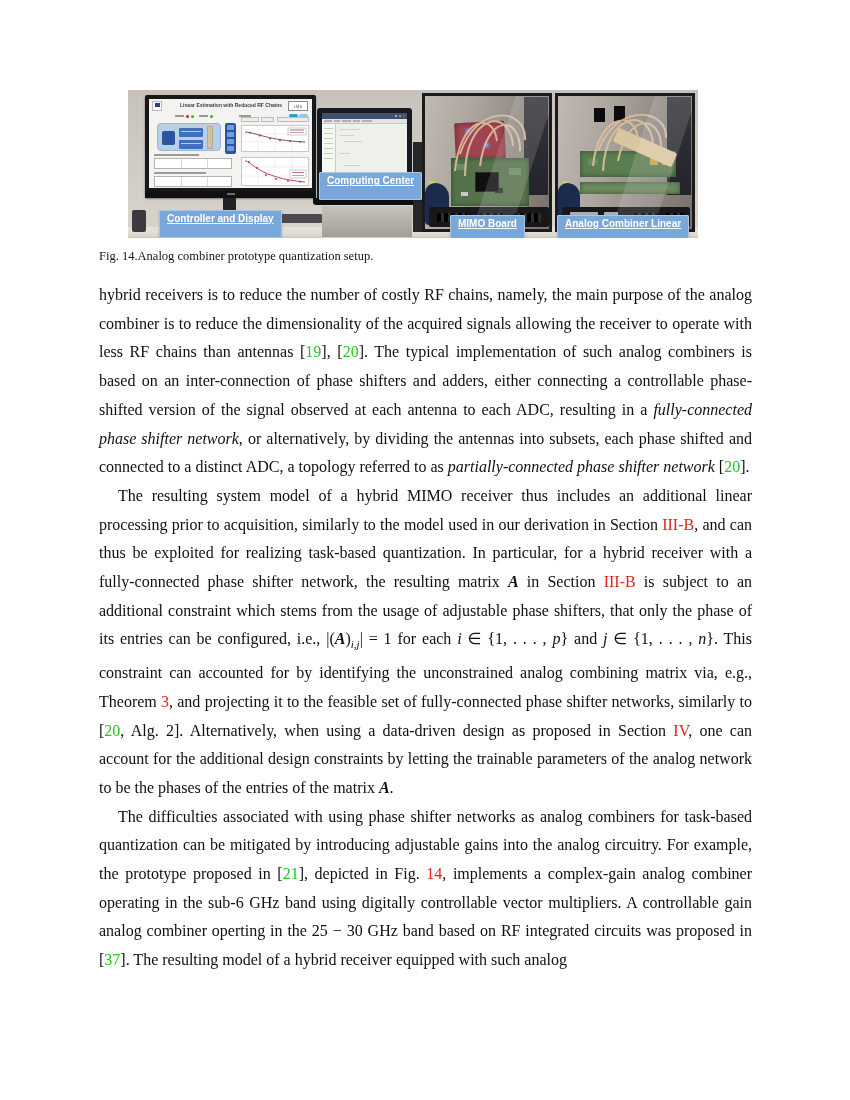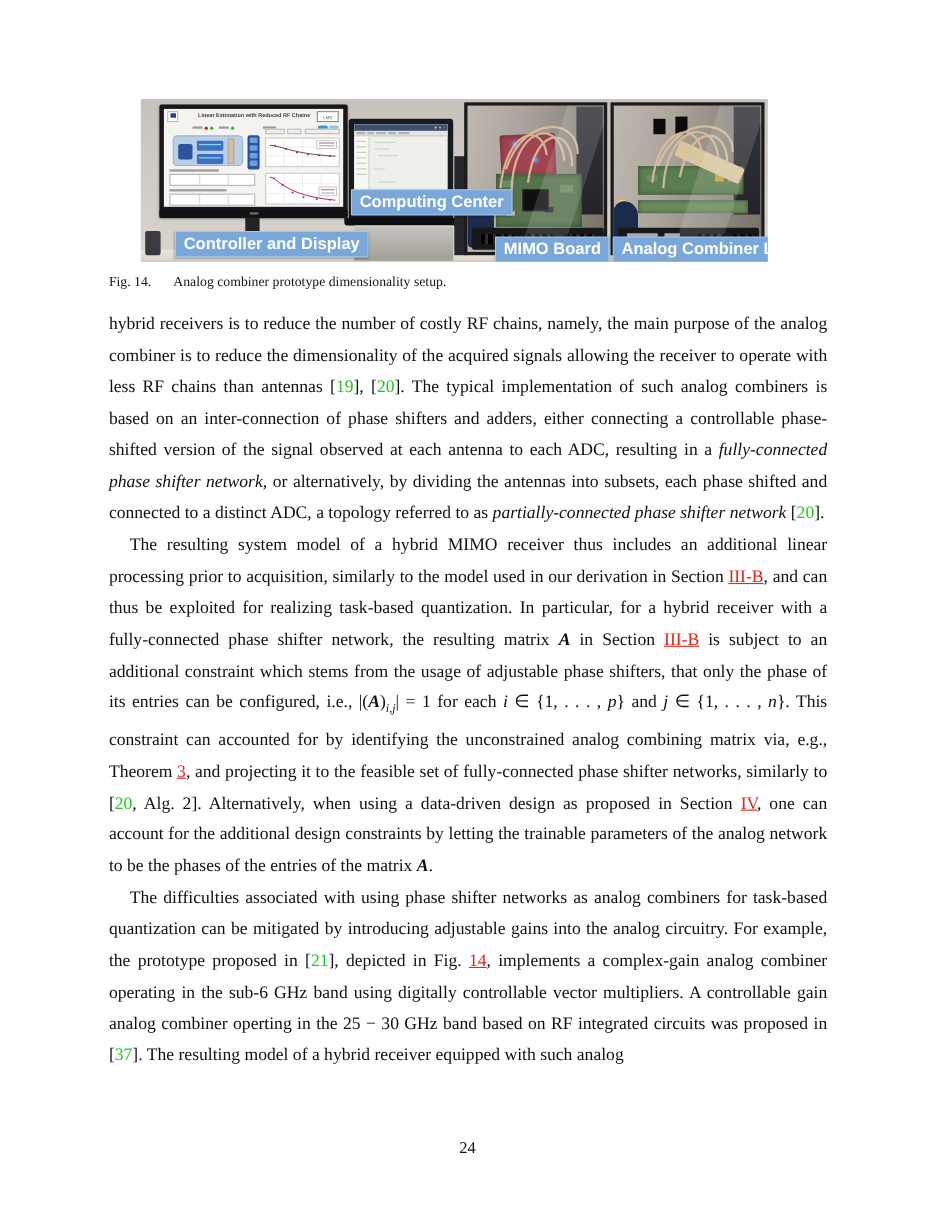--- a/index.html
+++ b/index.html
@@ -85,33 +85,33 @@
   .bluecable{position:absolute;left:0;bottom:4px;width:24px;height:42px;background:#1c2a4d;
              border-radius:10px 14px 4px 4px;}
   .casebase{position:absolute;left:4px;bottom:2px;height:20px;background:#18181a;border-radius:2px;}
   .vents{position:absolute;top:6px;height:9px;
          background:repeating-linear-gradient(90deg,#000 0 4px,#2e2e32 4px 7px);border-radius:1px;}
   .whitestrip{position:absolute;height:4px;background:#a9adb0;border-radius:1px;}
   .comp{position:absolute;}
 
   
   .flabel{position:absolute;background:var(--label_bg);color:#fff;
-          font-family:"Liberation Sans",sans-serif;font-weight:bold;font-size:15px;
-          padding:2px 7px 3px;border:1px solid #a9c6e6;border-radius:1px;
-          box-shadow:0 1px 2px rgba(0,0,0,.25);white-space:nowrap;}
+          font-family:"Liberation Sans",sans-serif;font-weight:bold;font-size:10px;
+          padding:2px 7px 13px;border:1px solid #a9c6e6;border-radius:1px;
+          box-shadow:0 1px 2px rgba(0,0,0,.25);white-space:nowrap;text-decoration:underline;}
 
   
   .caption{position:absolute;left:99px;top:249px;width:653px;font-size:12.5px;color:#141414;}
-  .caption .ctag{margin-right:20px;}
+  .caption .ctag{margin-right:0;}
   .bodytext{position:absolute;left:99px;top:281px;width:653px;
             font-size:16px;line-height:28.7px;color:#0f0f0f;text-align:justify;}
   .para{text-indent:0;}
   .para.indent{text-indent:19px;}
   .s-g{color:var(--cite_green);}
-  .s-r{color:var(--ref_red);text-decoration:underline;}
+  .s-r{color:var(--ref_red);}
   .s-i{font-style:italic;}
   .s-bi{font-style:italic;font-weight:bold;}
   .s-sub{font-style:italic;font-size:11px;vertical-align:-4px;}
   .pagenum{position:absolute;left:0;top:1036px;width:850px;text-align:center;
            font-size:15px;color:#111;}
 </style>
 </head>
 <body>
 
 <div class="page">
@@ -316,23 +316,22 @@
       <div class="shine"></div>
     </div>
 
     <div class="flabel" style="left:31px;top:120px">Controller and Display</div>
     <div class="flabel" style="left:191px;top:82px">Computing Center</div>
     <div class="flabel" style="left:322px;top:125px">MIMO Board</div>
     <div class="flabel" style="left:429px;top:125px">Analog Combiner Linear</div>
   </div>
 
   <div class="caption">
-    <span class="ctag">Fig. 14.</span><span>Analog combiner prototype dimensionality setup.</span>
+    <span class="ctag">Fig. 14.</span><span>Analog combiner prototype quantization setup.</span>
   </div>
 
   <div class="bodytext">
       <p class="para"><span>hybrid receivers is to reduce the number of costly RF chains, namely, the main purpose of the analog combiner is to reduce the dimensionality of the acquired signals allowing the receiver to operate with less RF chains than antennas [</span><span class="s-g">19</span><span>], [</span><span class="s-g">20</span><span>]. The typical implementation of such analog combiners is based on an inter-connection of phase shifters and adders, either connecting a controllable phase-shifted version of the signal observed at each antenna to each ADC, resulting in a </span><span class="s-i">fully-connected phase shifter network</span><span>, or alternatively, by dividing the antennas into subsets, each phase shifted and connected to a distinct ADC, a topology referred to as </span><span class="s-i">partially-connected phase shifter network</span><span> [</span><span class="s-g">20</span><span>].</span></p>
       <p class="para indent"><span>The resulting system model of a hybrid MIMO receiver thus includes an additional linear processing prior to acquisition, similarly to the model used in our derivation in Section </span><span class="s-r">III-B</span><span>, and can thus be exploited for realizing task-based quantization. In particular, for a hybrid receiver with a fully-connected phase shifter network, the resulting matrix </span><span class="s-bi">A</span><span> in Section </span><span class="s-r">III-B</span><span> is subject to an additional constraint which stems from the usage of adjustable phase shifters, that only the phase of its entries can be configured, i.e., </span><span class="s-m">|(</span><span class="s-bi">A</span><span class="s-m">)</span><span class="s-sub">i,j</span><span class="s-m">| = 1</span><span> for each </span><span class="s-i">i</span><span> ∈ {1, . . . , </span><span class="s-i">p</span><span>} and </span><span class="s-i">j</span><span> ∈ {1, . . . , </span><span class="s-i">n</span><span>}. This constraint can accounted for by identifying the unconstrained analog combining matrix via, e.g., Theorem </span><span class="s-r">3</span><span>, and projecting it to the feasible set of fully-connected phase shifter networks, similarly to [</span><span class="s-g">20</span><span>, Alg. 2]. Alternatively, when using a data-driven design as proposed in Section </span><span class="s-r">IV</span><span>, one can account for the additional design constraints by letting the trainable parameters of the analog network to be the phases of the entries of the matrix </span><span class="s-bi">A</span><span>.</span></p>
       <p class="para indent"><span>The difficulties associated with using phase shifter networks as analog combiners for task-based quantization can be mitigated by introducing adjustable gains into the analog circuitry. For example, the prototype proposed in [</span><span class="s-g">21</span><span>], depicted in Fig. </span><span class="s-r">14</span><span>, implements a complex-gain analog combiner operating in the sub-6 GHz band using digitally controllable vector multipliers. A controllable gain analog combiner operting in the 25 − 30 GHz band based on RF integrated circuits was proposed in [</span><span class="s-g">37</span><span>]. The resulting model of a hybrid receiver equipped with such analog</span></p>
     </div>
 
-  <div class="pagenum">24</div>
 </div>
 
 </body></html>

